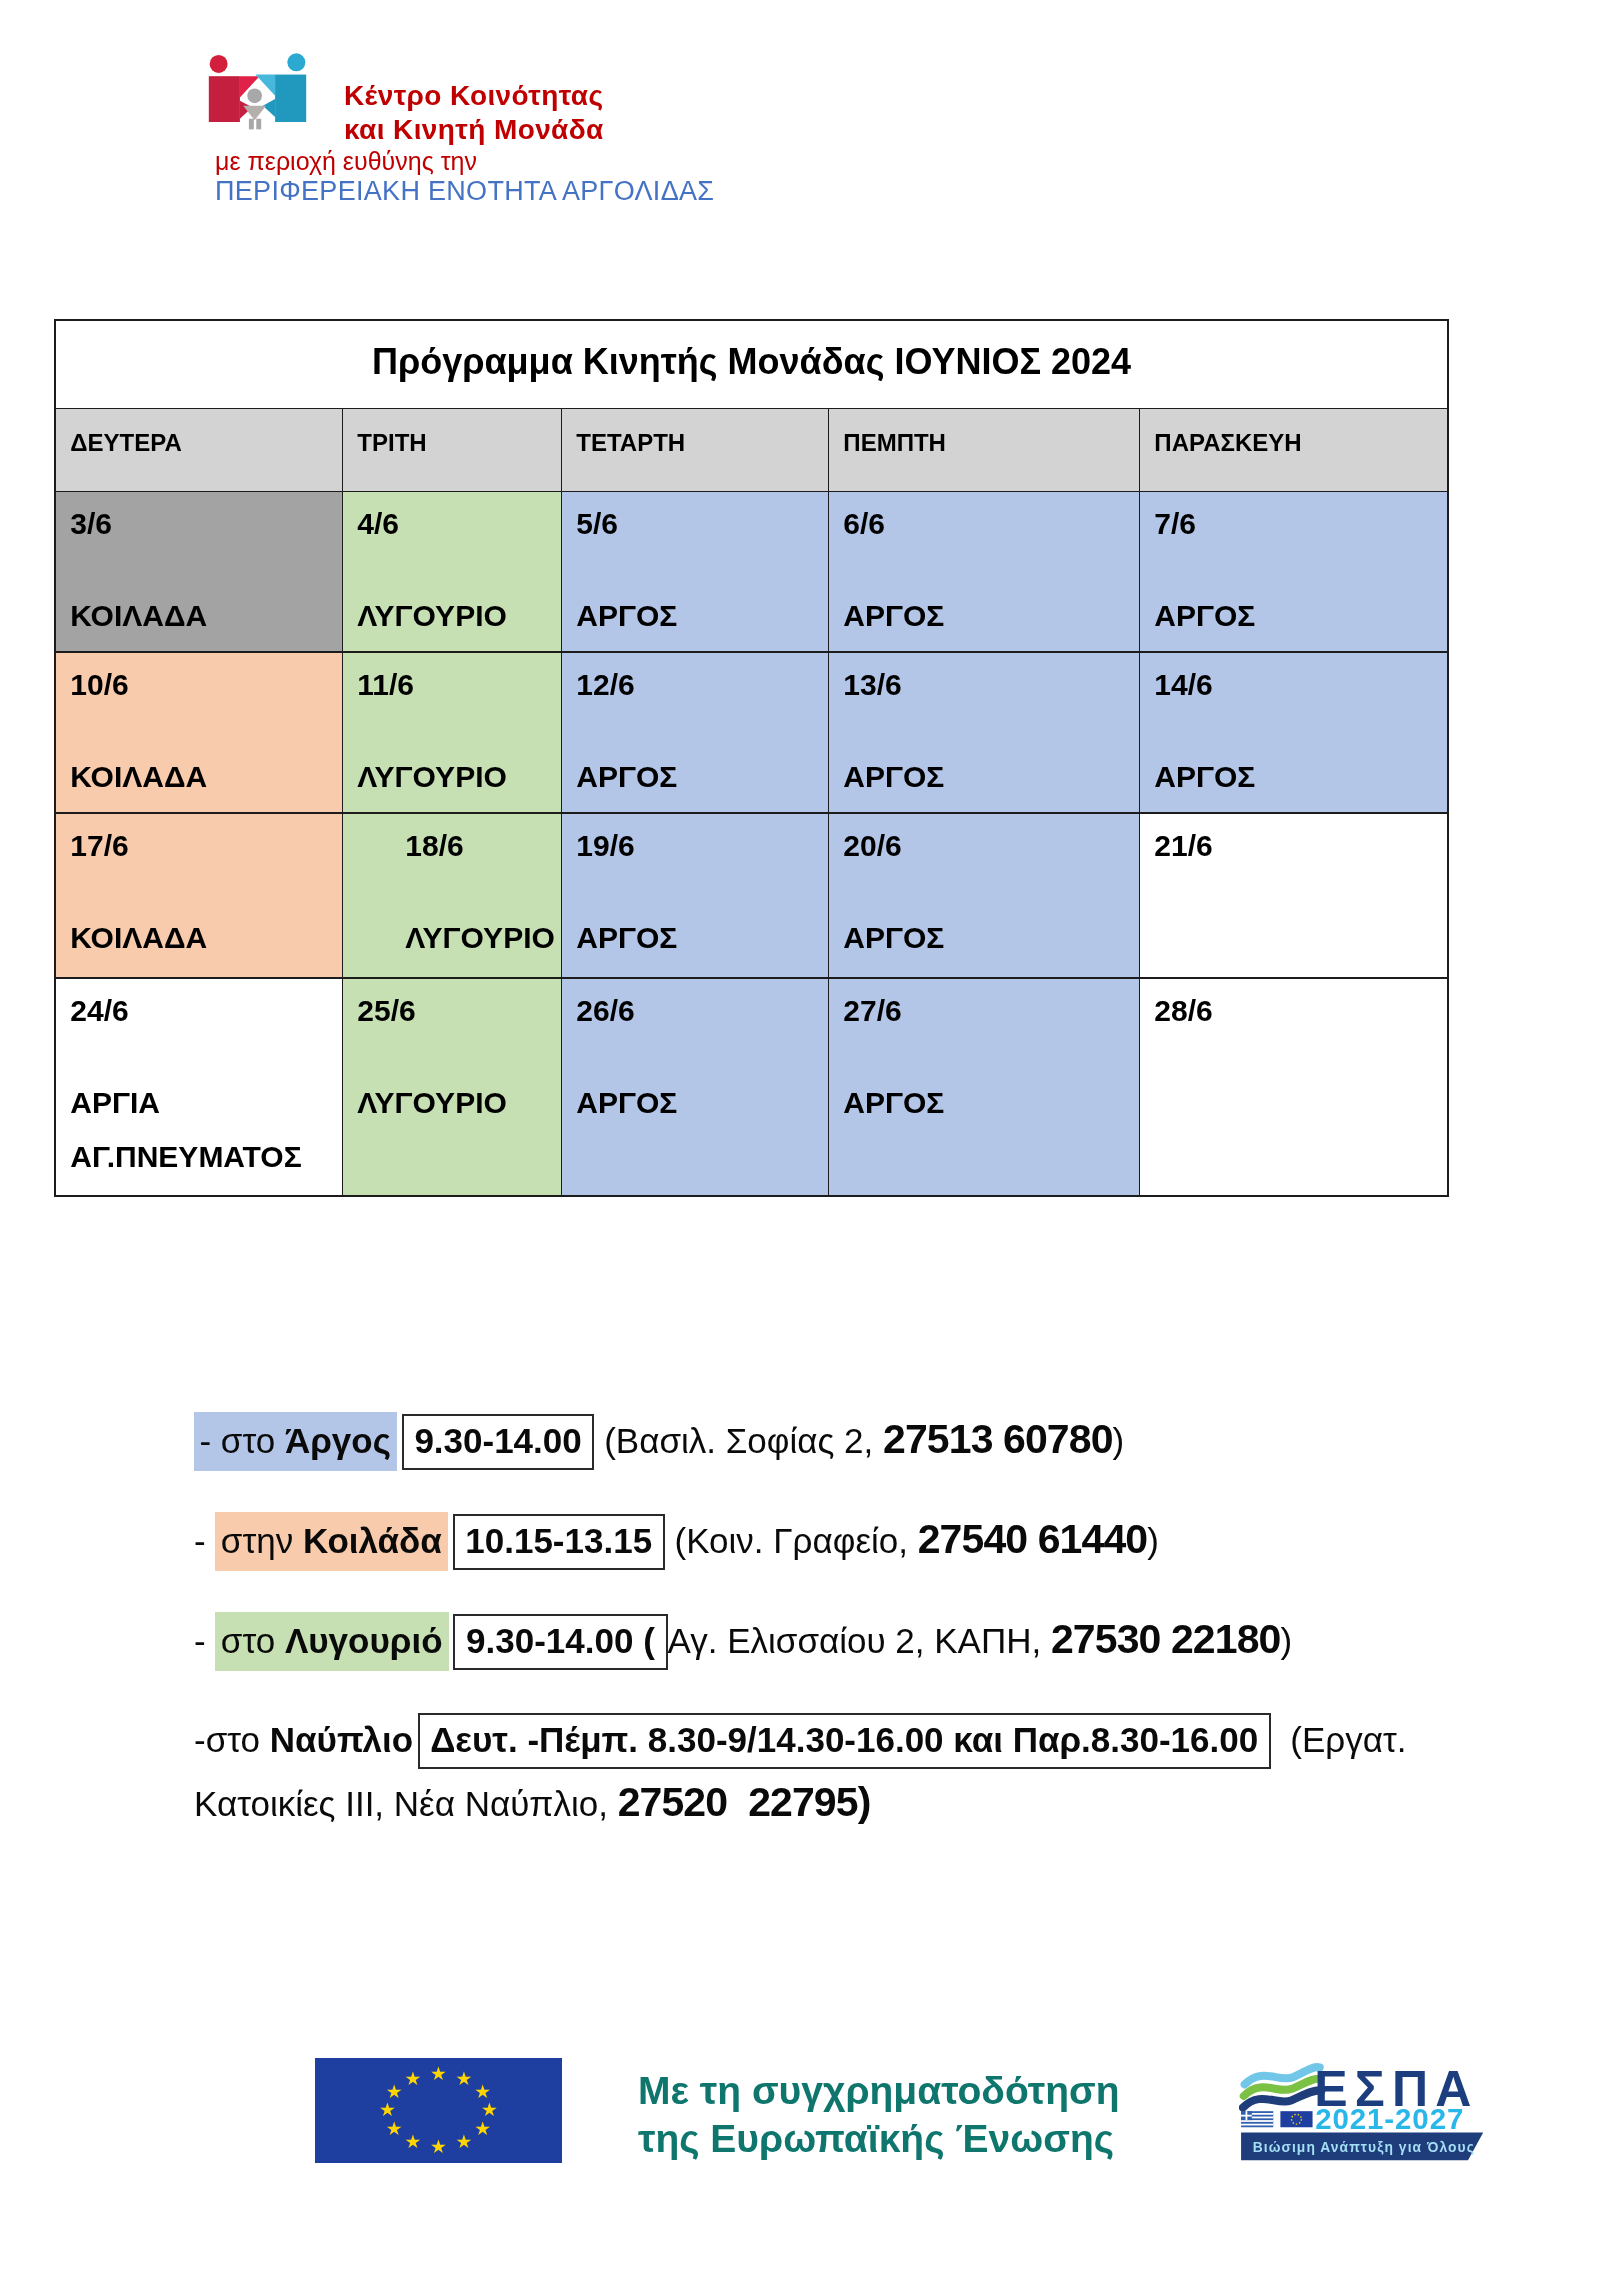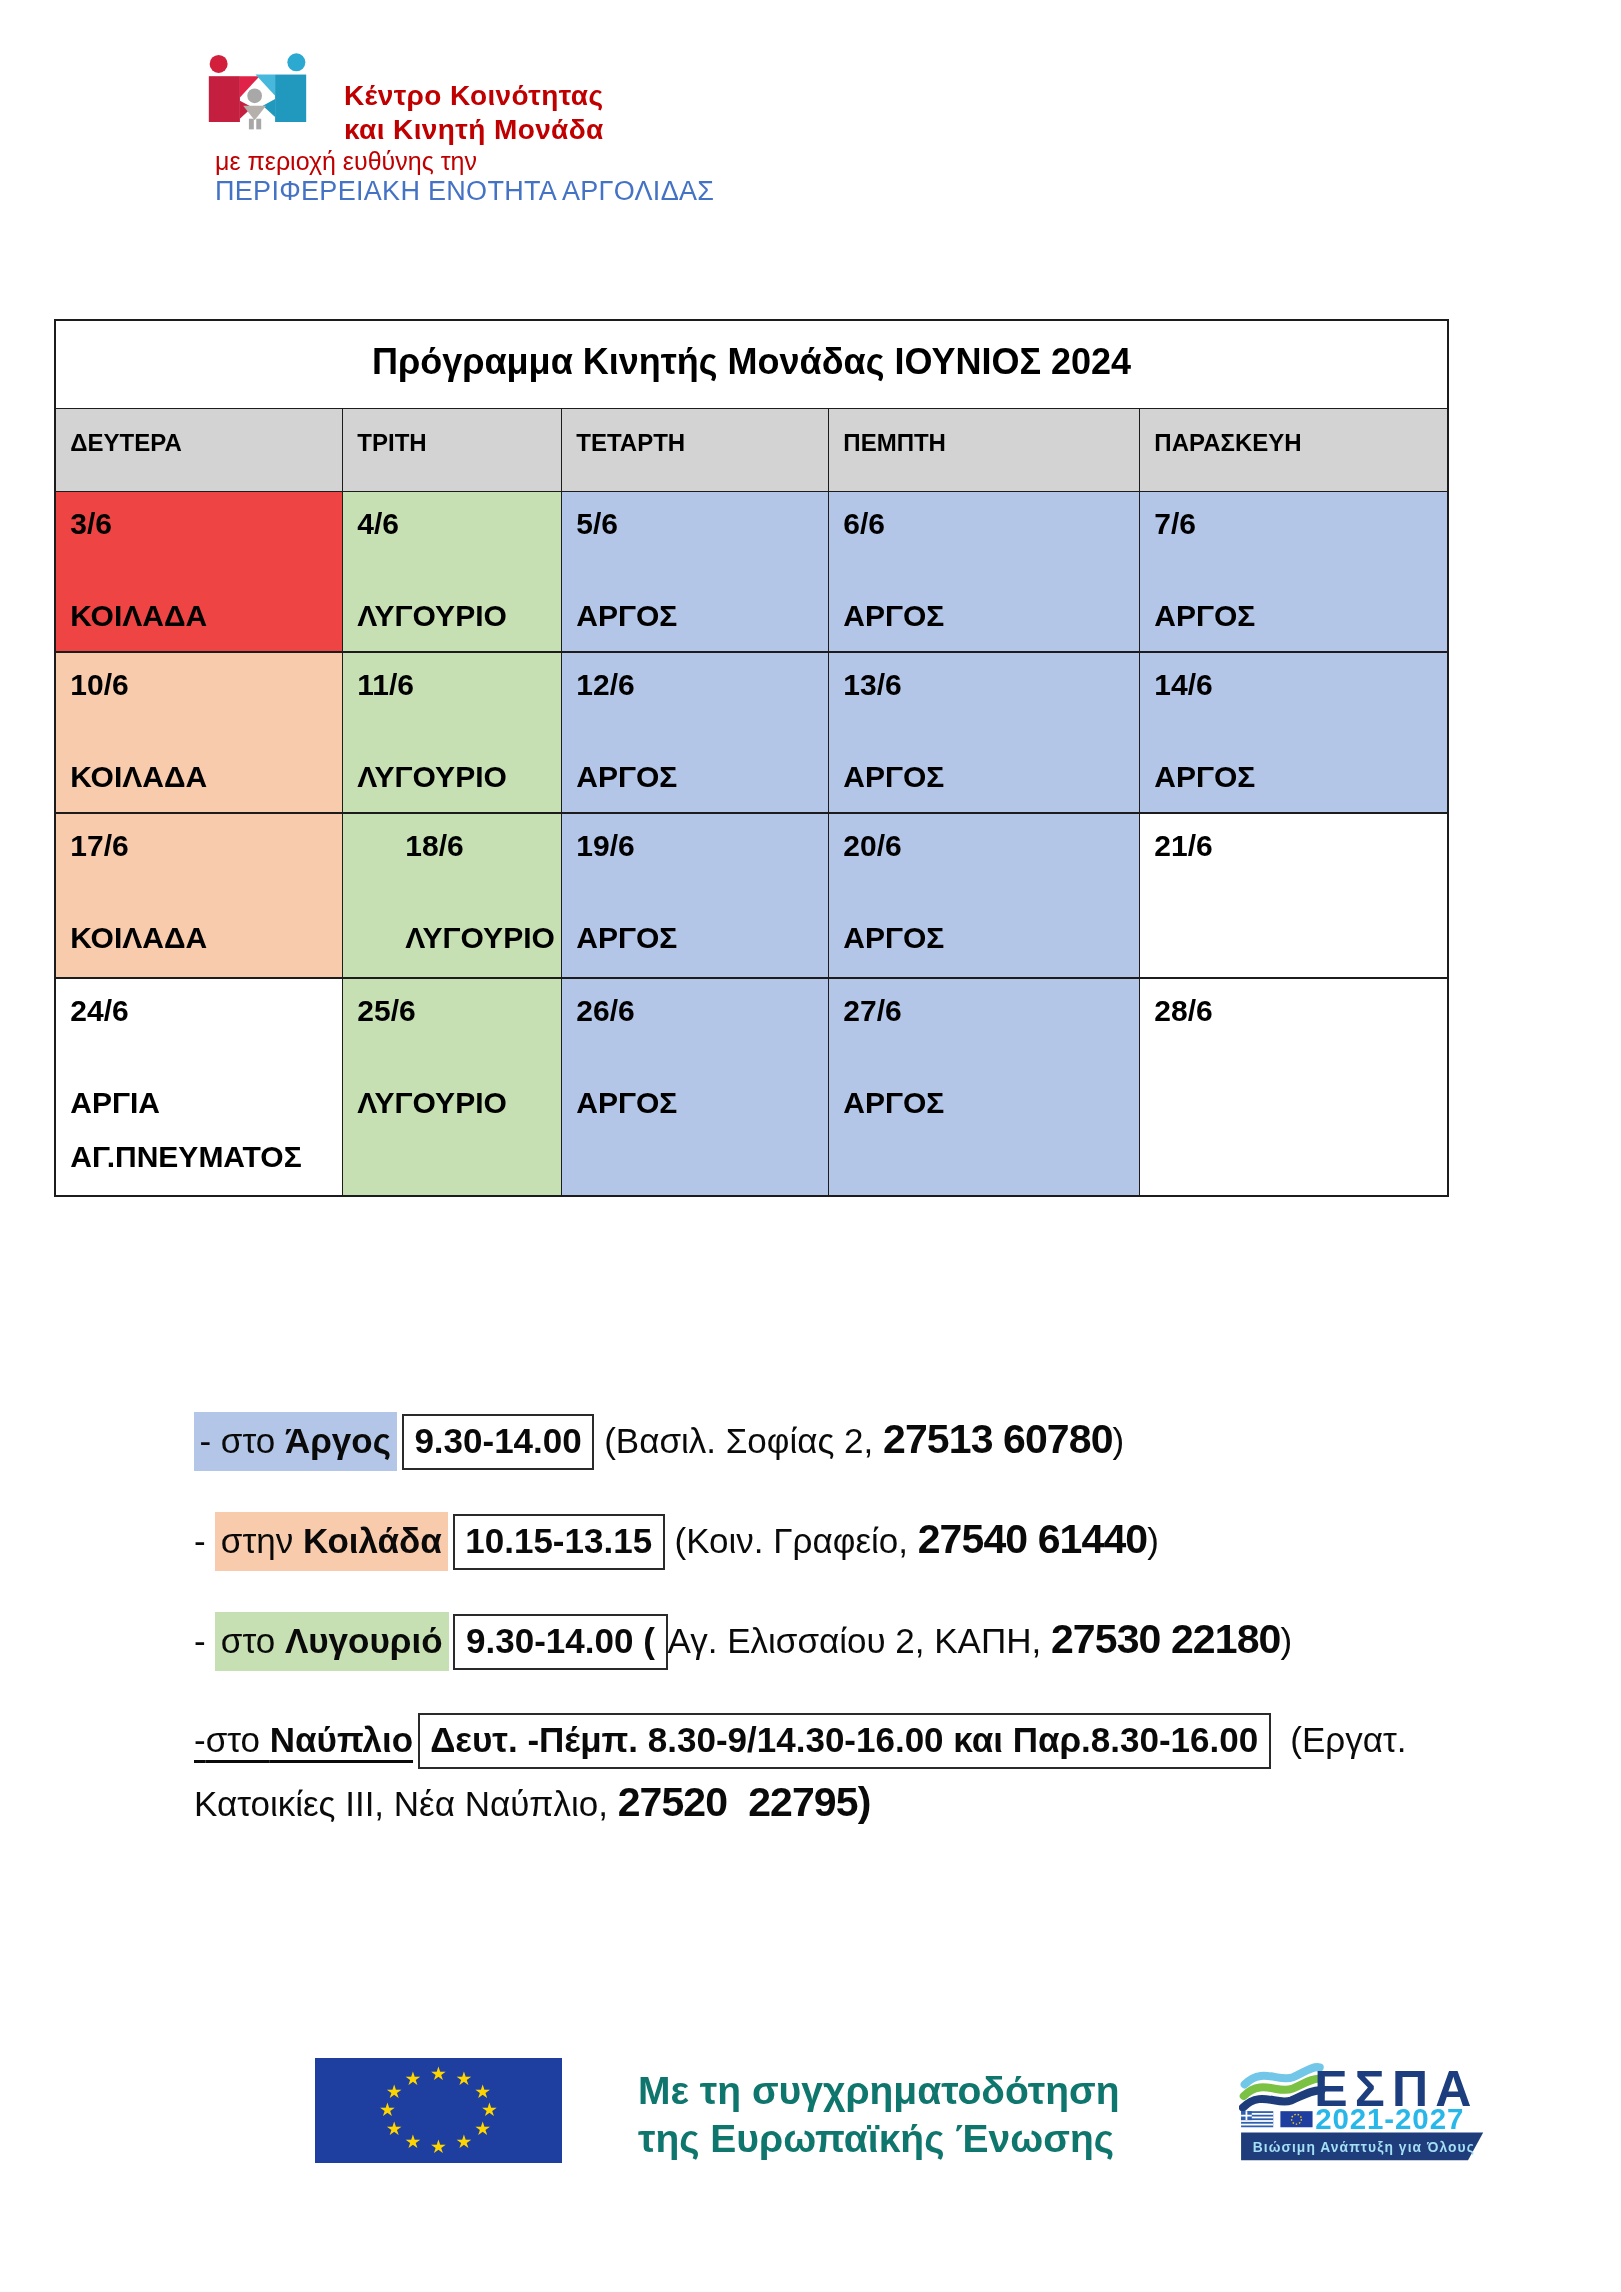--- a/index.html
+++ b/index.html
@@ -32,21 +32,21 @@
 
   
   #notes{left:194px;top:1417px;width:1361px;font-size:35px;line-height:45px;color:#0a0a0a;}
   .note{margin-bottom:54px;white-space:nowrap;}
   .intro{margin-bottom:48px;}
   .note .b{font-weight:bold;}
   .hl{padding:9px 6.3px 10.7px 5.4px;}
   .box{border:2.7px solid #2a2a2a;background:#fff;font-weight:bold;
        padding:5.4px 10.7px 8px 10.7px;margin-left:4.5px;}
   .tel{font-size:41px;font-weight:bold;letter-spacing:-0.9px;}
-  .ul{text-decoration:underline;text-decoration-thickness:2.7px;text-underline-offset:8px;}
+  .ul{text-decoration-thickness:2.7px;text-underline-offset:8px;}
   .tight{margin-bottom:18px;}
 
   
   #eu-flag{left:315px;top:2058px;width:247px;height:105px;background:#1E3F9F;}
   #eu-text{left:598px;top:2067px;font-size:39px;font-weight:bold;line-height:48px;color:#0f766e;margin-left:40px;}
   #espa-logo{left:1239px;top:2054px;width:257px;height:109px;}
 </style>
 </head>
 <body>
 
@@ -71,21 +71,21 @@
 <div id="brand-sub1" class="abs">με περιοχή ευθύνης την</div>
 <div id="brand-sub2" class="abs">ΠΕΡΙΦΕΡΕΙΑΚΗ ΕΝΟΤΗΤΑ ΑΡΓΟΛΙΔΑΣ</div>
 
 <div id="schedule-grid" class="abs">
     <div class="t-title">Πρόγραμμα Κινητής Μονάδας ΙΟΥΝΙΟΣ 2024</div>
     <div class="t-day" style="background: rgb(211, 211, 211);">ΔΕΥΤΕΡΑ</div>
     <div class="t-day" style="background: rgb(211, 211, 211);">ΤΡΙΤΗ</div>
     <div class="t-day" style="background: rgb(211, 211, 211);">ΤΕΤΑΡΤΗ</div>
     <div class="t-day" style="background: rgb(211, 211, 211);">ΠΕΜΠΤΗ</div>
     <div class="t-day last-col" style="background: rgb(211, 211, 211);">ΠΑΡΑΣΚΕΥΗ</div>
-    <div class="t-cell" style="background: #ef4444;">
+    <div class="t-cell" style="background: #a3a3a3;">
       <div class="c-date">3/6</div>
       <div class="c-loc">ΚΟΙΛΑΔΑ</div>
     </div>
     <div class="t-cell" style="background: rgb(198, 224, 180);">
       <div class="c-date">4/6</div>
       <div class="c-loc">ΛΥΓΟΥΡΙΟ</div>
     </div>
     <div class="t-cell" style="background: rgb(180, 198, 231);">
       <div class="c-date">5/6</div>
       <div class="c-loc">ΑΡΓΟΣ</div>

